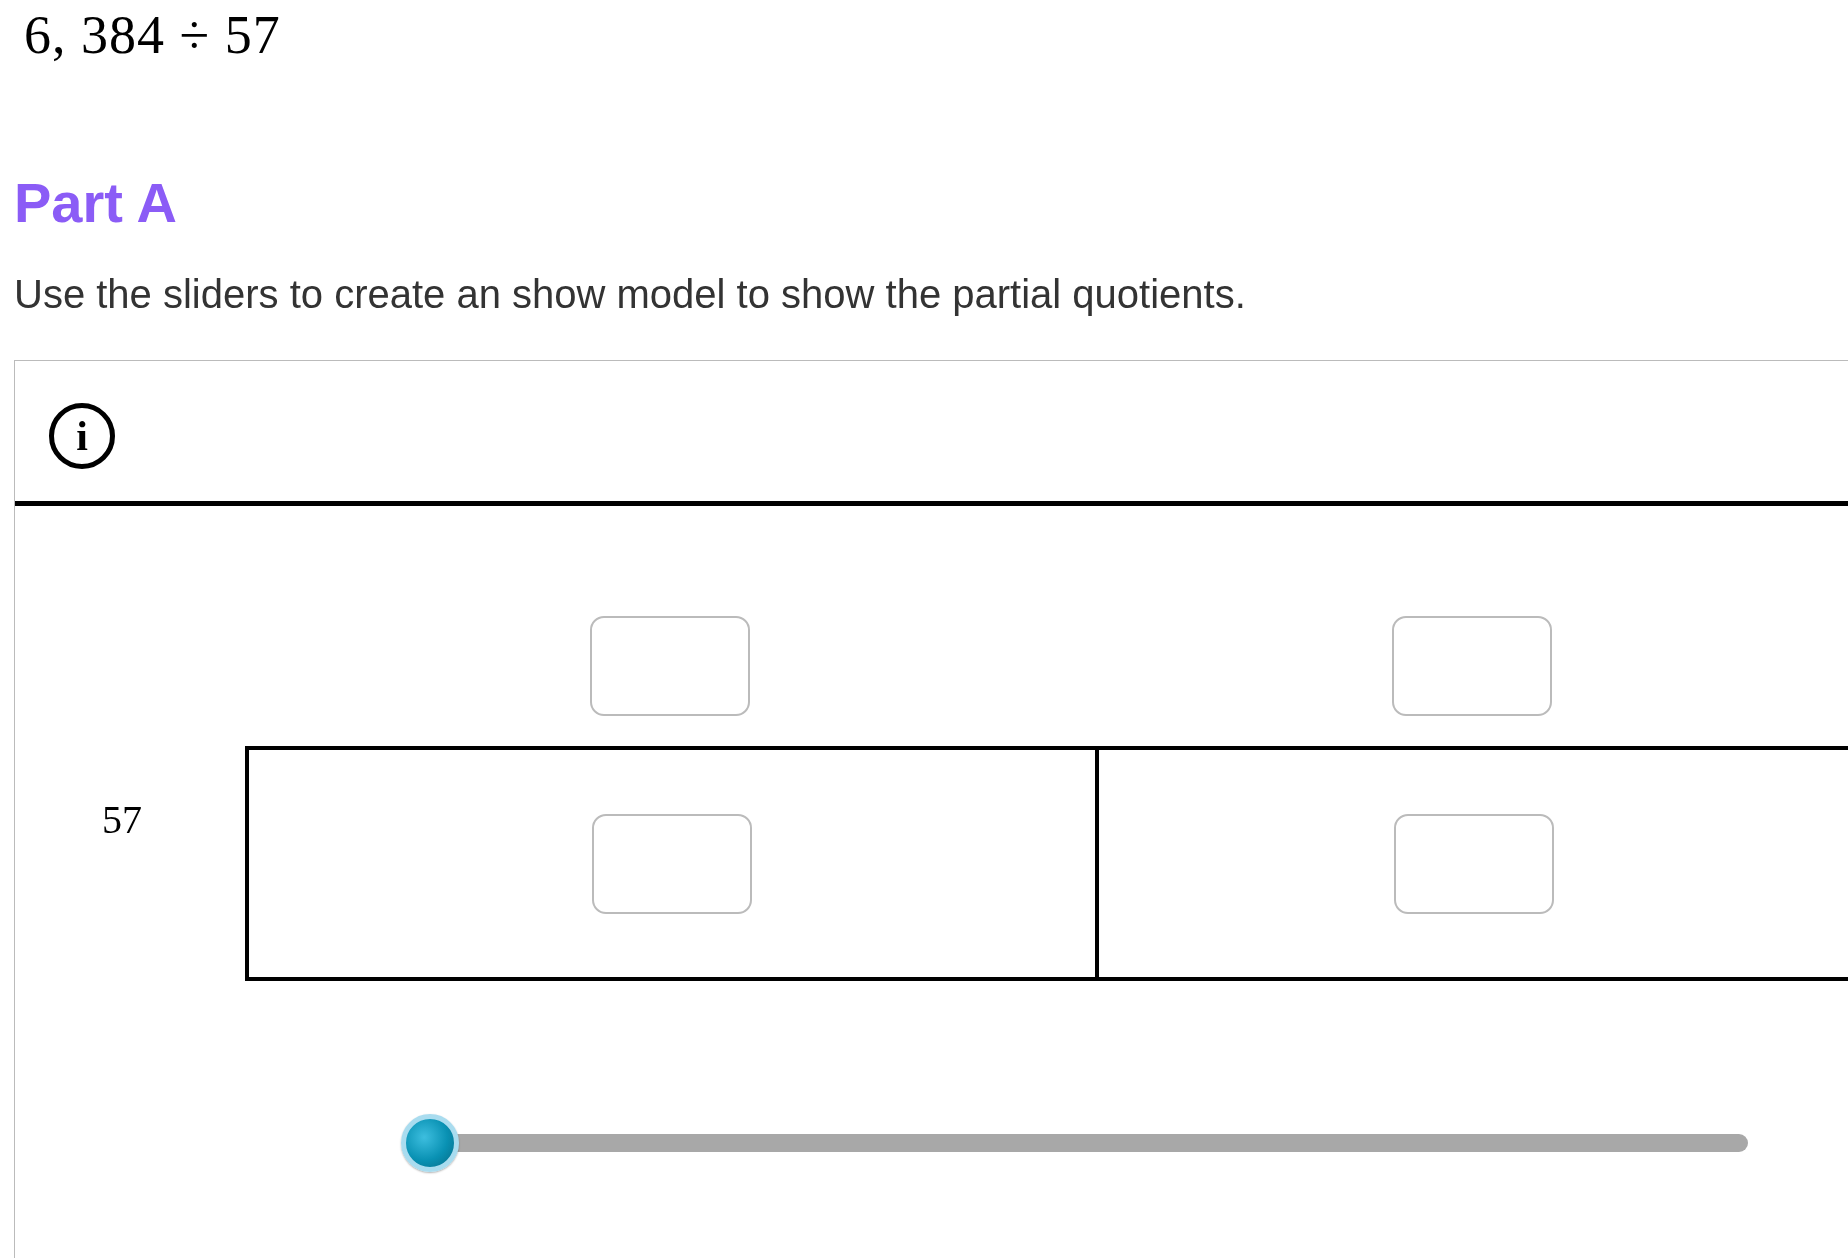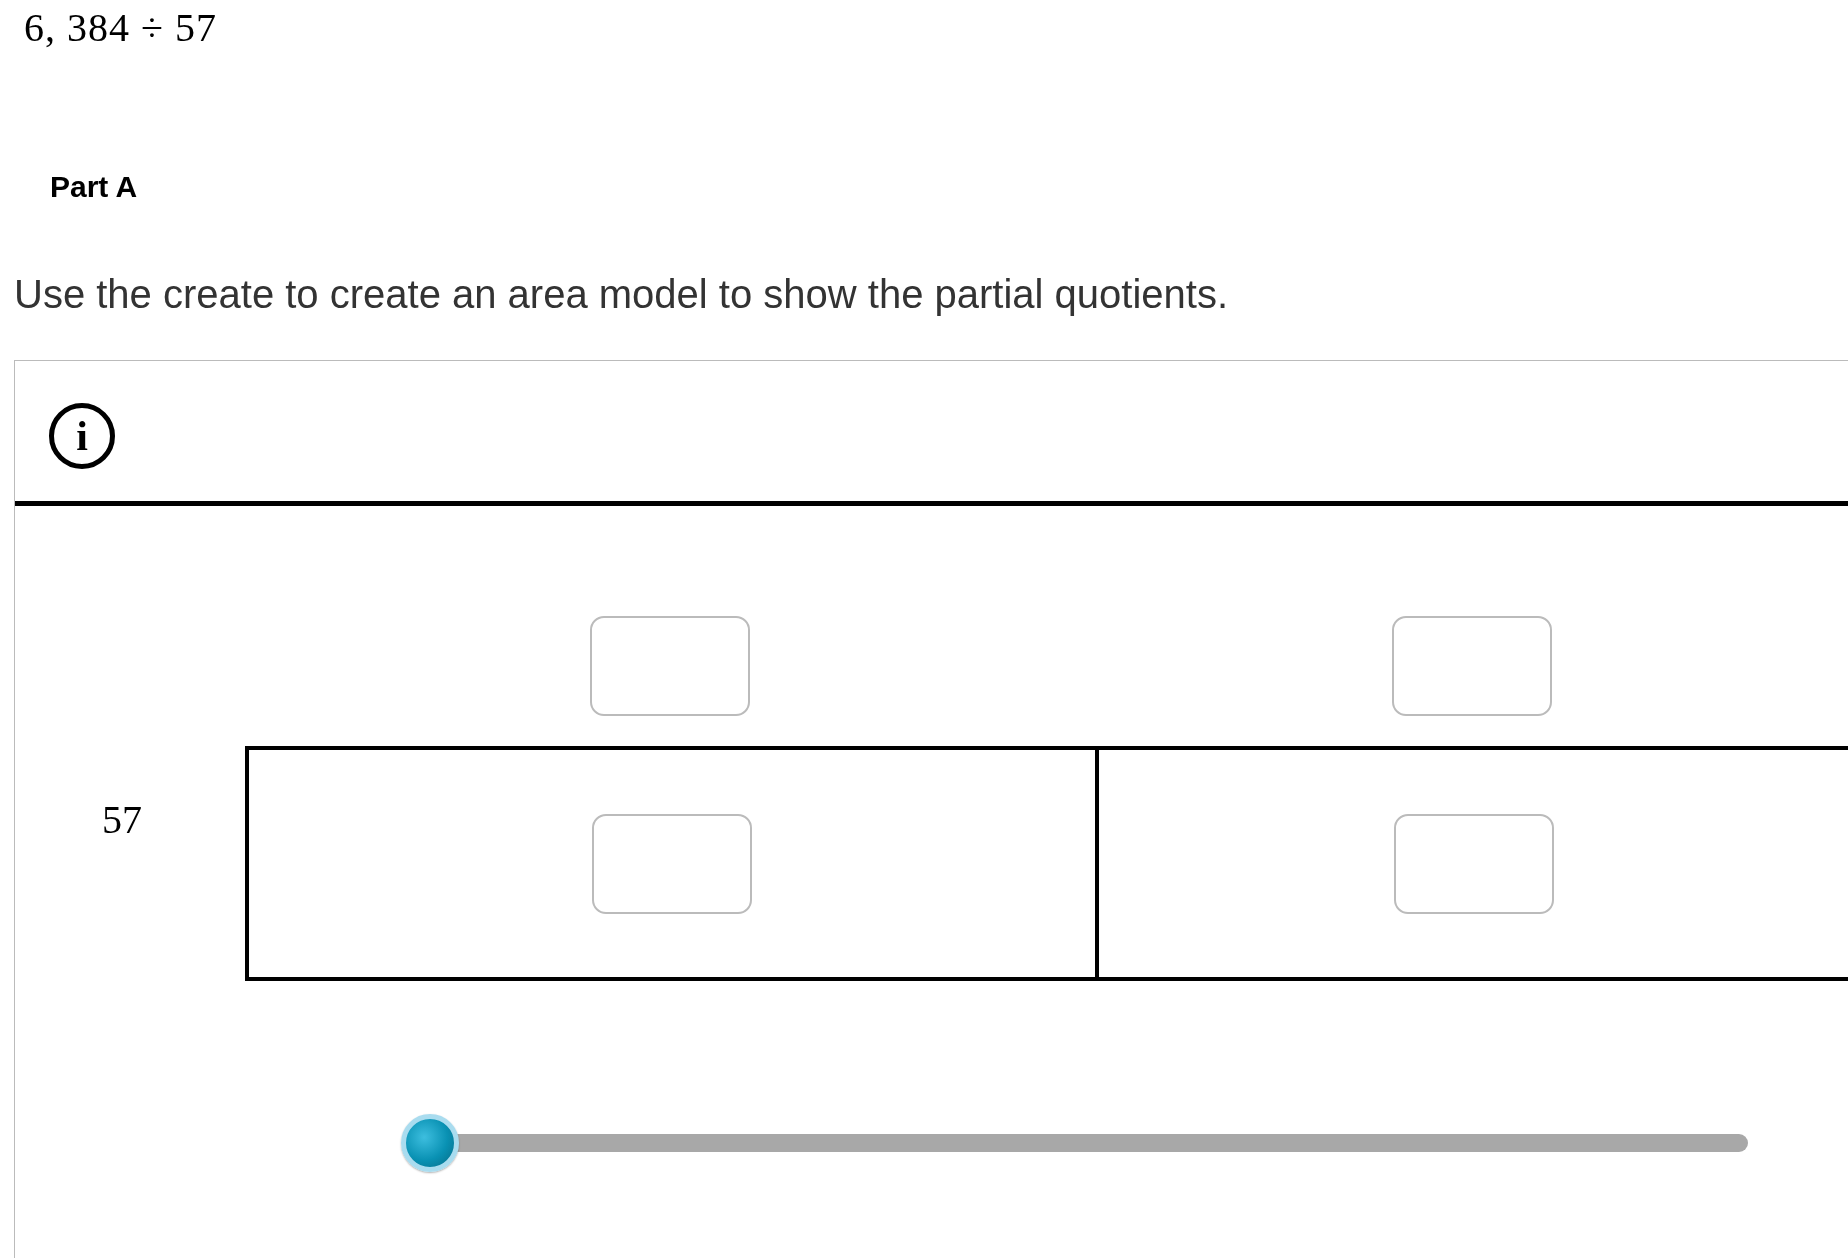--- a/index.html
+++ b/index.html
@@ -9,36 +9,35 @@
     width: 1848px;
     height: 1258px;
     background: #fff;
     color: #333;
     overflow: hidden;
     position: relative;
   }
 
   .math-expr {
     font-family: "Times New Roman", Times, serif;
-    font-size: 40px;
+    font-size: 54px;
     color: #000;
     position: absolute;
     top: 4px;
     left: 24px;
     letter-spacing: 1px;
   }
 
   .part-title {
     position: absolute;
     top: 170px;
     left: 14px;
-    font-size: 30px;
+    font-size: 56px;
     font-weight: bold;
-    color: #000000;
-    margin-left: 36px;
+    color: #8b5cf6;
   }
 
   .instruction {
     position: absolute;
     top: 272px;
     left: 14px;
     font-size: 40px;
     color: #333;
   }
 
@@ -192,21 +191,21 @@
     color: #333;
   }
 </style>
 </head>
 <body>
 
 <div class="math-expr">6, 384 ÷ 57</div>
 
 <div class="part-title">Part A</div>
 
-<div class="instruction">Use the create to create an area model to show the partial quotients.</div>
+<div class="instruction">Use the sliders to create an show model to show the partial quotients.</div>
 
 <div class="panel">
 
   <div class="info-row">
     <div class="info-icon">i</div>
   </div>
 
   <hr class="thick-divider">
 
   <div class="model-area">

